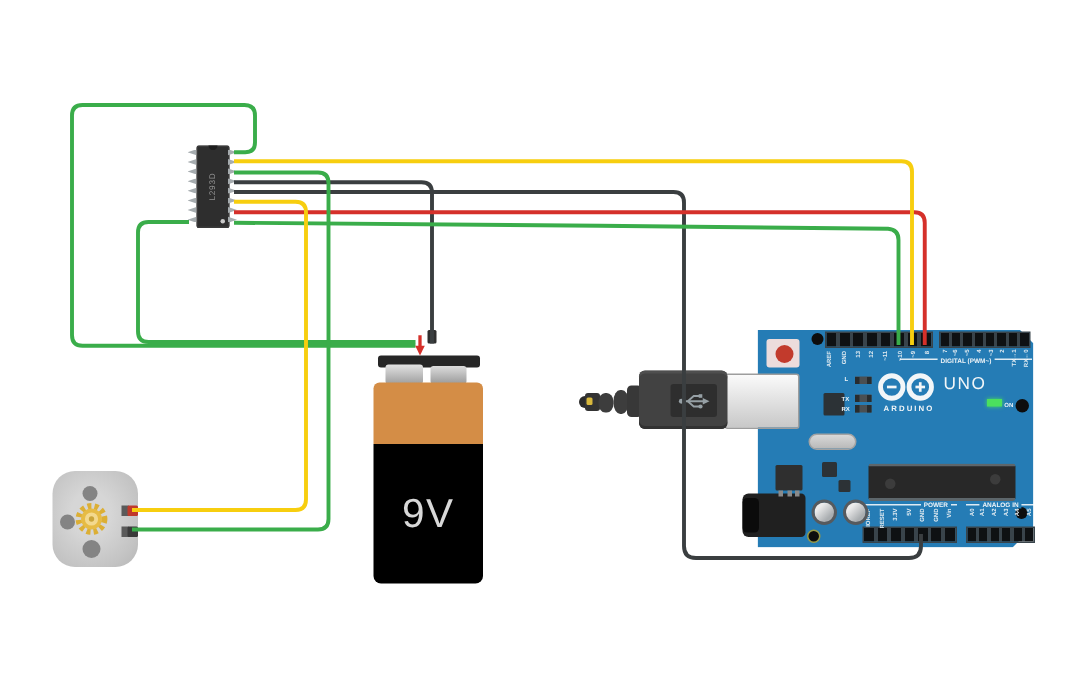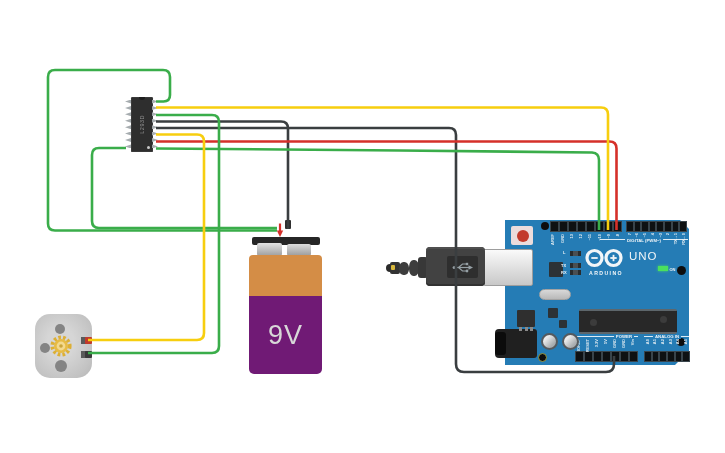--- a/index.html
+++ b/index.html
@@ -18,21 +18,21 @@
   .pin-right{clip-path:polygon(0 0,0 100%,100% 50%);}
   .ic-dot{left:146.5px;top:146px;width:3px;height:3px;border-radius:50%;background:#c9c9c9;}
   .ic-notch{left:139px;top:96.5px;width:6px;height:3px;border-radius:0 0 3px 3px;background:#1e1e1e;}
 
   
   .bat-cap{left:252px;top:237px;width:68px;height:8px;background:#262626;border-radius:2px;}
   .bat-term1{left:257px;top:243px;width:25px;height:13px;background:linear-gradient(180deg,#e3e3e3,#9e9e9e);border-radius:2px;}
   .bat-term2{left:287px;top:244px;width:24px;height:12px;background:linear-gradient(180deg,#dcdcdc,#9a9a9a);border-radius:2px;}
   .bat-stub{left:285px;top:220px;width:6px;height:9px;background:#2f2f2f;border-radius:1px;}
   .bat-band{left:249px;top:255px;width:73px;height:41px;background:#d48d46;border-radius:4px 4px 0 0;}
-  .bat-bodyv{left:249px;top:296px;width:73px;height:78px;background:#701a75;border-radius:0 0 5px 5px;
+  .bat-bodyv{left:249px;top:296px;width:73px;height:93px;background:#000000;border-radius:0 0 5px 5px;
              display:flex;align-items:center;justify-content:center;}
   .bat-bodyv span{font-size:27px;color:#d8d8d8;letter-spacing:1px;}
 
   
   .motor-body{left:35px;top:314px;width:57px;height:64px;border-radius:15px;
               background:radial-gradient(ellipse at 45% 45%,#d6d6d6 30%,#c3c3c3 75%,#b5b5b5);}
   .motor-dot{border-radius:50%;background:#848484;}
   .motor-stub{width:5px;height:7px;background:#5a5a5a;}
   .motor-capp{left:85px;top:337px;width:7px;height:7px;background:#c0392b;border-radius:1px;}
   .motor-capn{left:85px;top:351px;width:7px;height:7px;background:#3a3a3a;border-radius:1px;}

